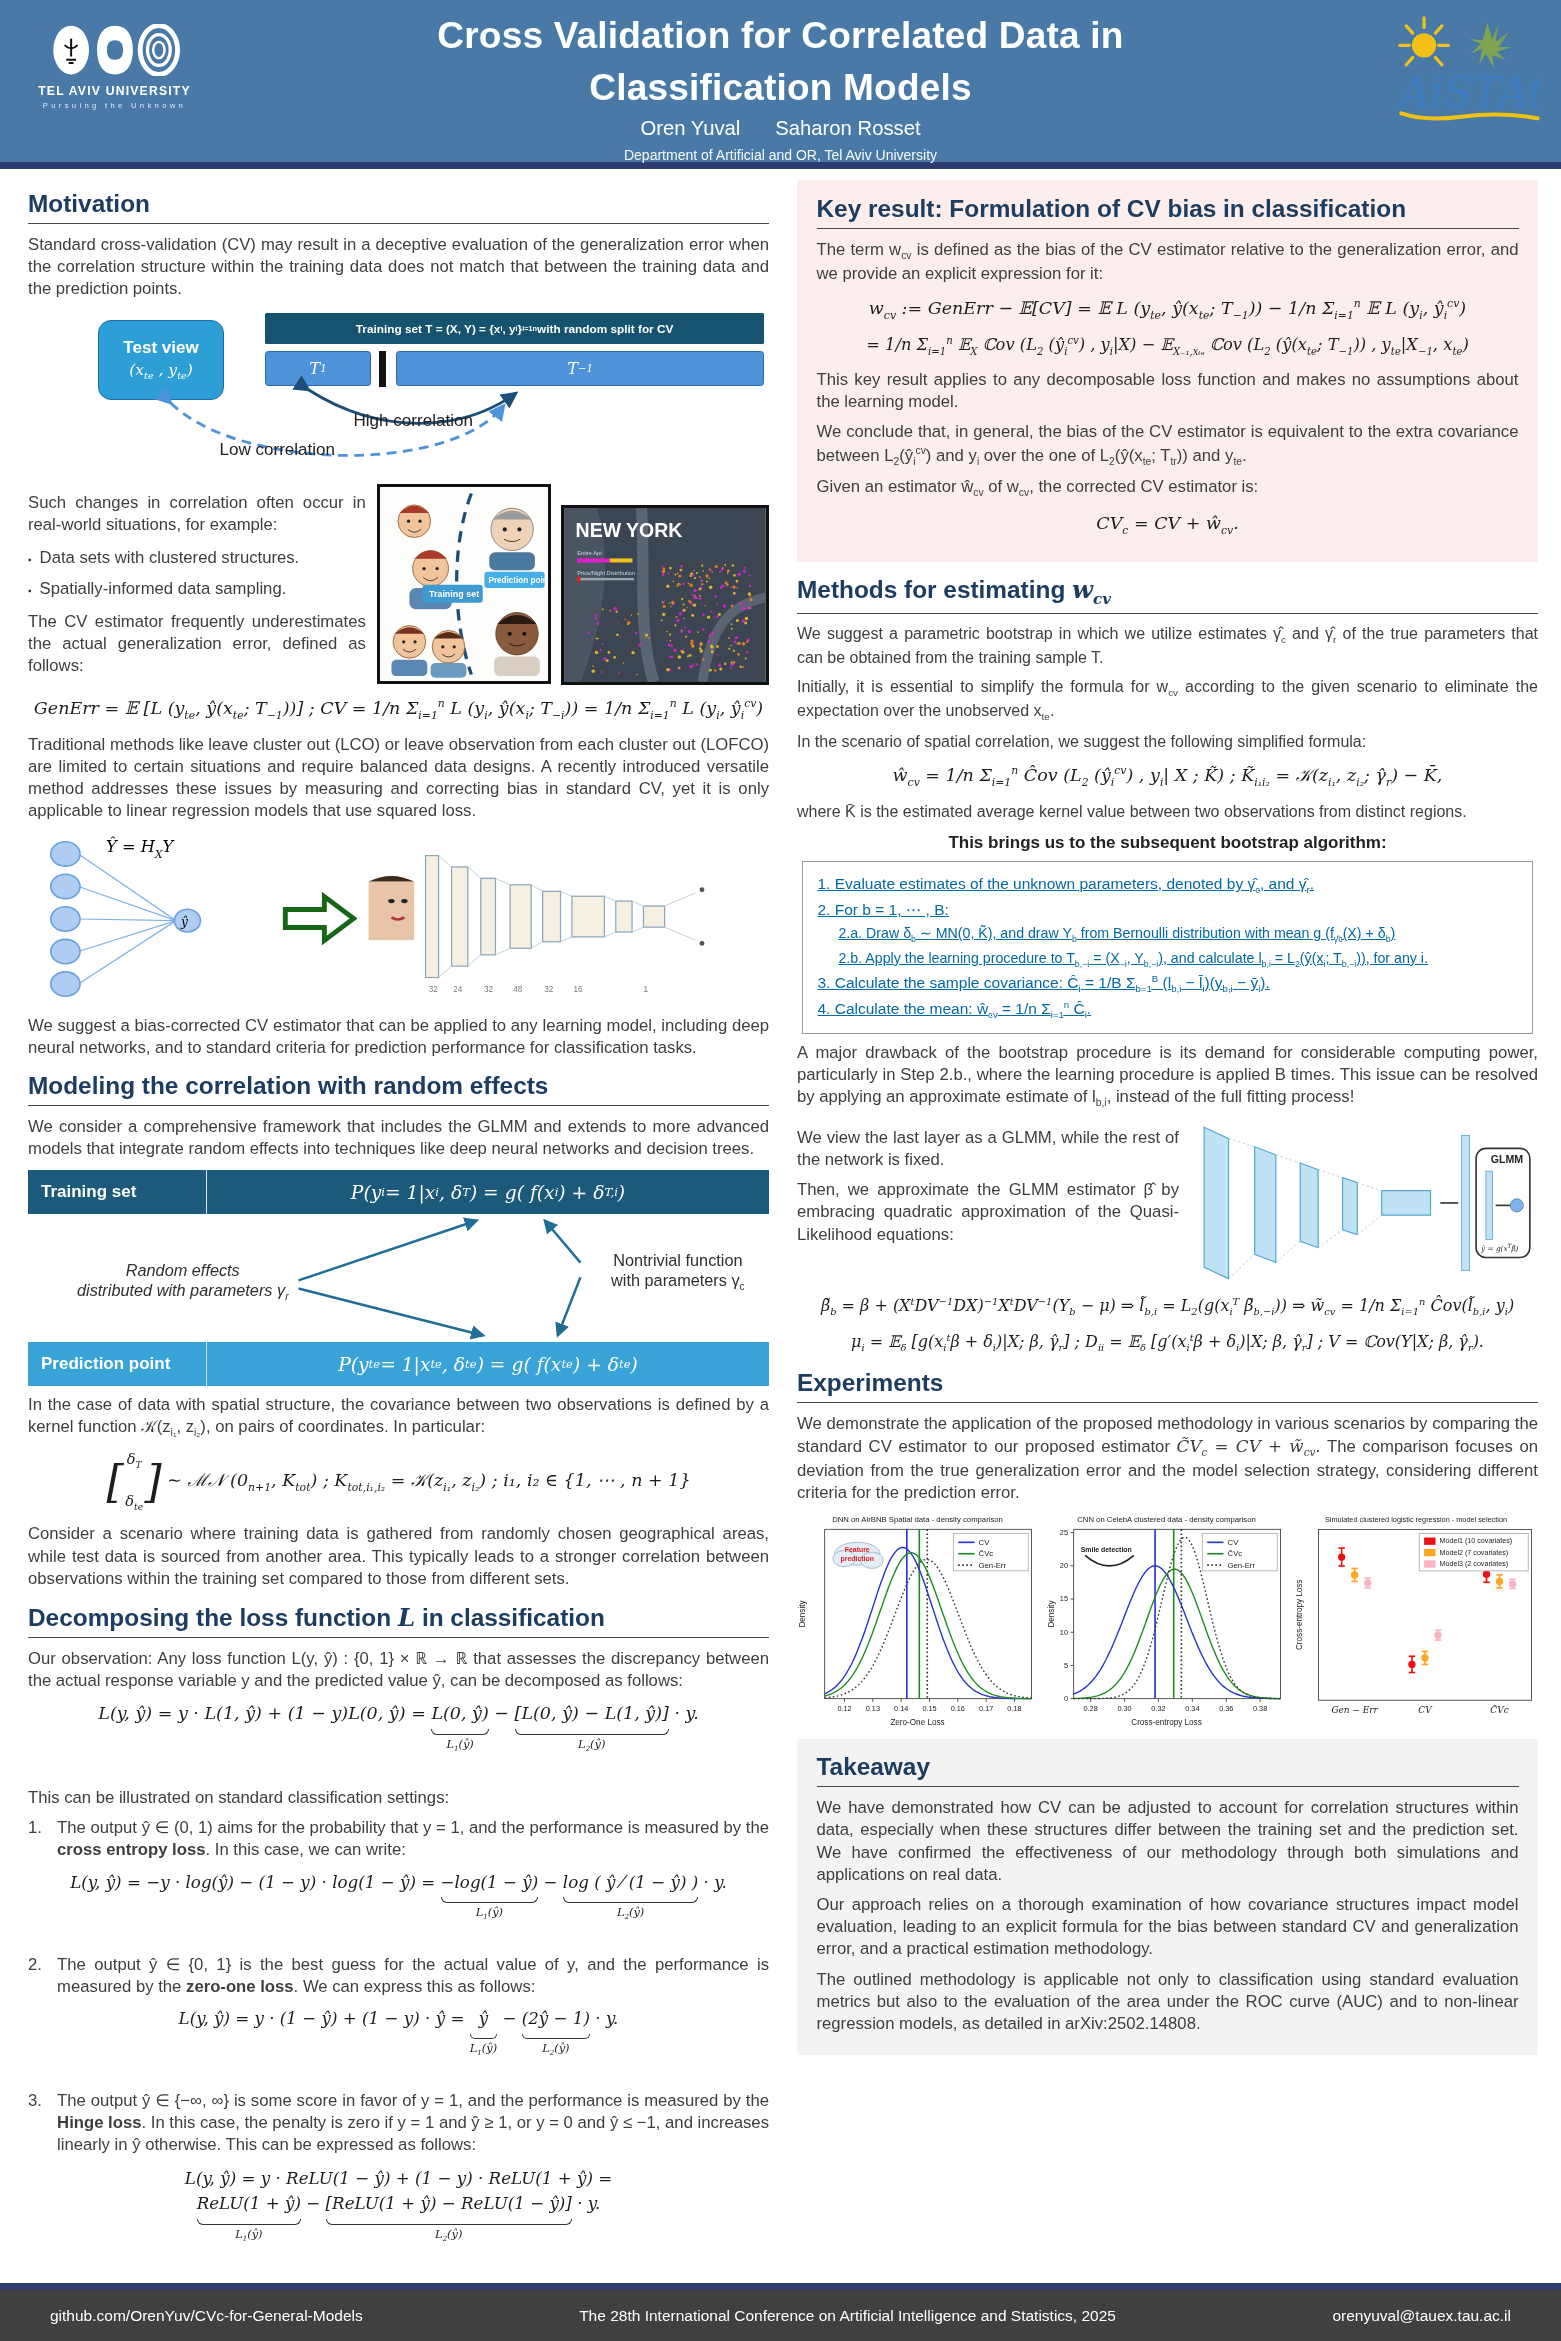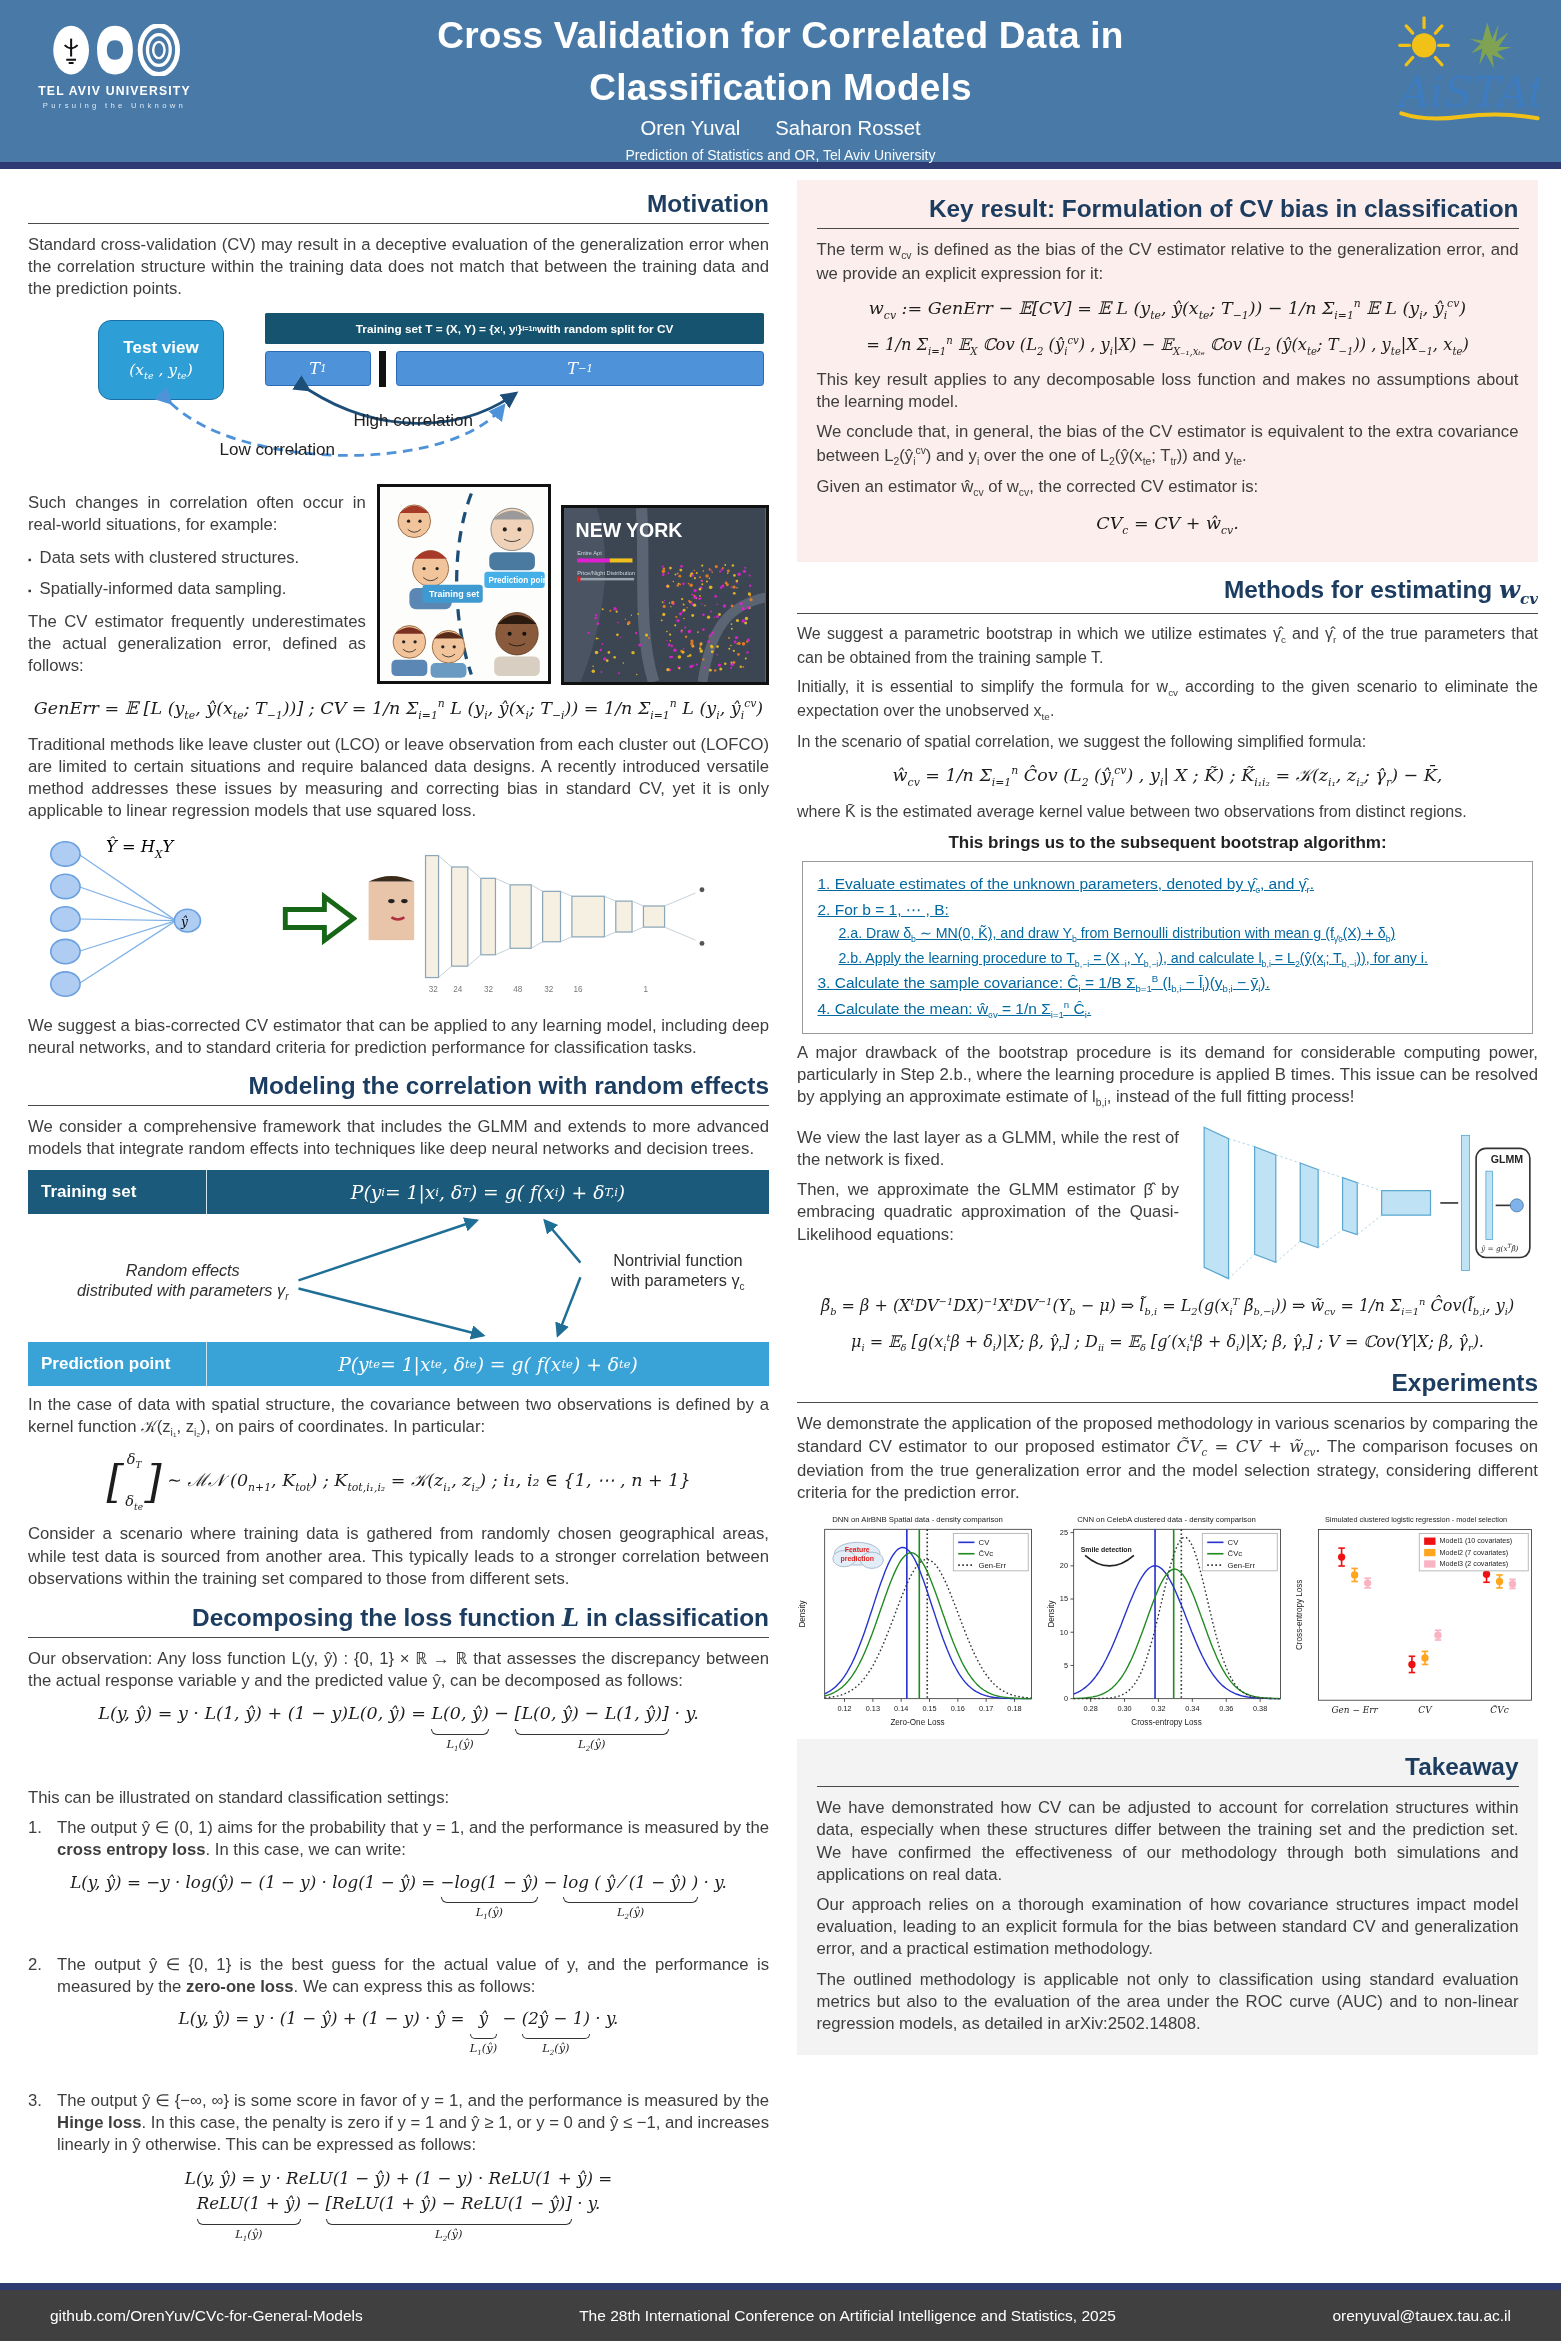--- a/index.html
+++ b/index.html
@@ -10,21 +10,21 @@
   .hdr-authors{font-size:20.3px;margin-top:3.3px;}
   .hdr-authors span{margin:0 14.6px;}
   .hdr-affil{font-size:14px;margin-top:7.3px;opacity:.96;}
   .tau{position:absolute;left:33px;top:24.4px;width:163px;text-align:center;}
   .tau-name{color:#fff;font-weight:bold;font-size:12.2px;letter-spacing:1.2px;margin-top:4.9px;}
   .tau-tag{color:#dce8f2;font-size:7.7px;letter-spacing:3.3px;margin-top:2.4px;}
   .aistats{position:absolute;right:21px;top:11.4px;}
   
   .cols{flex:1 1 auto;display:flex;gap:28px;padding:8.1px 23px 4.9px 28px;box-sizing:border-box;overflow:hidden;}
   .col{flex:1 1 0;overflow:hidden;}
-  .sec-title{color:#1C3C60;font-weight:bold;font-size:24.4px;text-align:right;margin:13px 0 4.9px;}
+  .sec-title{color:#1C3C60;font-weight:bold;font-size:24.4px;text-align:left;margin:13px 0 4.9px;}
   .rule{border:none;border-top:1.6px solid #4a4a4a;margin:1.6px 0 9.8px;}
   .tx{color:#3E3E3E;font-size:16.7px;line-height:1.33;margin:8.1px 0;text-align:justify;}
   .math,.formula{font-family:"DejaVu Serif",serif;font-style:italic;}
   .formula{font-size:17.5px;color:#1d1d1d;text-align:center;margin:9.8px 0;line-height:1.5;}
   .fwrap{padding-bottom:24.4px;margin:8.1px 0 0;}
   sub,sup{font-size:.62em;}
   .ub{display:inline-flex;flex-direction:column;align-items:center;}
   .ub-line{align-self:stretch;height:4.9px;border:1.2px solid #333;border-top:none;border-radius:0 0 6.5px 6.5px;margin-top:2.4px;}
   .ub-l{font-size:11.4px;margin-top:0.8px;}
   .vgrp{display:inline-flex;align-items:center;vertical-align:middle;}
@@ -104,21 +104,21 @@
     </div>
 
     <div class="hdr-title">
       <div>Cross Validation for Correlated Data in</div>
       <div>Classification Models</div>
     </div>
     <div class="hdr-authors">
       <span>Oren Yuval</span>
       <span>Saharon Rosset</span>
     </div>
-    <div class="hdr-affil">Prediction of Statistics and OR, Tel Aviv University</div>
+    <div class="hdr-affil">Department of Artificial and OR, Tel Aviv University</div>
 
     <div class="aistats">
       <svg width="150" height="110" viewBox="0 0 185 135">
         <g stroke="#F2C117" stroke-width="4" stroke-linecap="round">
           <line x1="42" y1="8" x2="42" y2="20"></line>
             <line x1="20" y1="18" x2="28" y2="27"></line>
             <line x1="64" y1="18" x2="56" y2="27"></line>
           <line x1="12" y1="42" x2="24" y2="42"></line>
             <line x1="72" y1="42" x2="60" y2="42"></line>
           <line x1="20" y1="66" x2="28" y2="57"></line>

